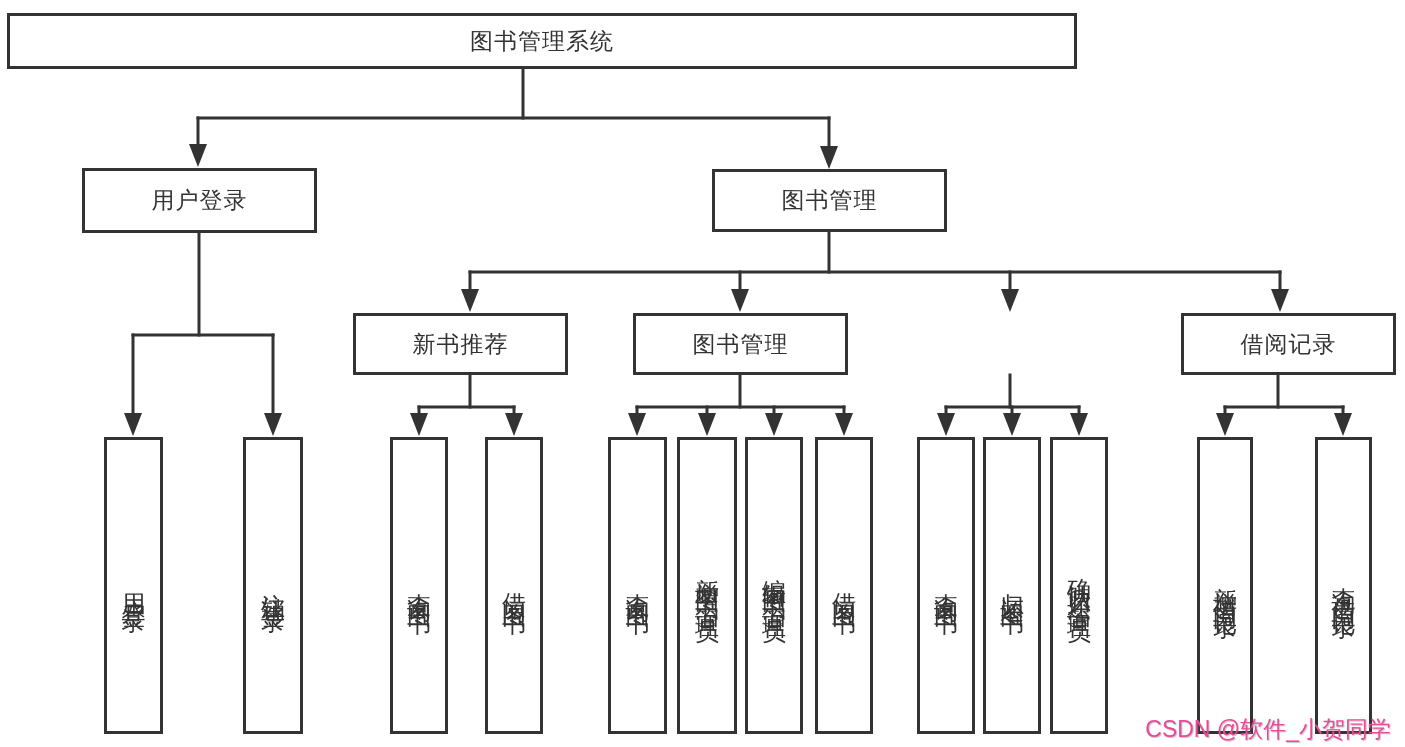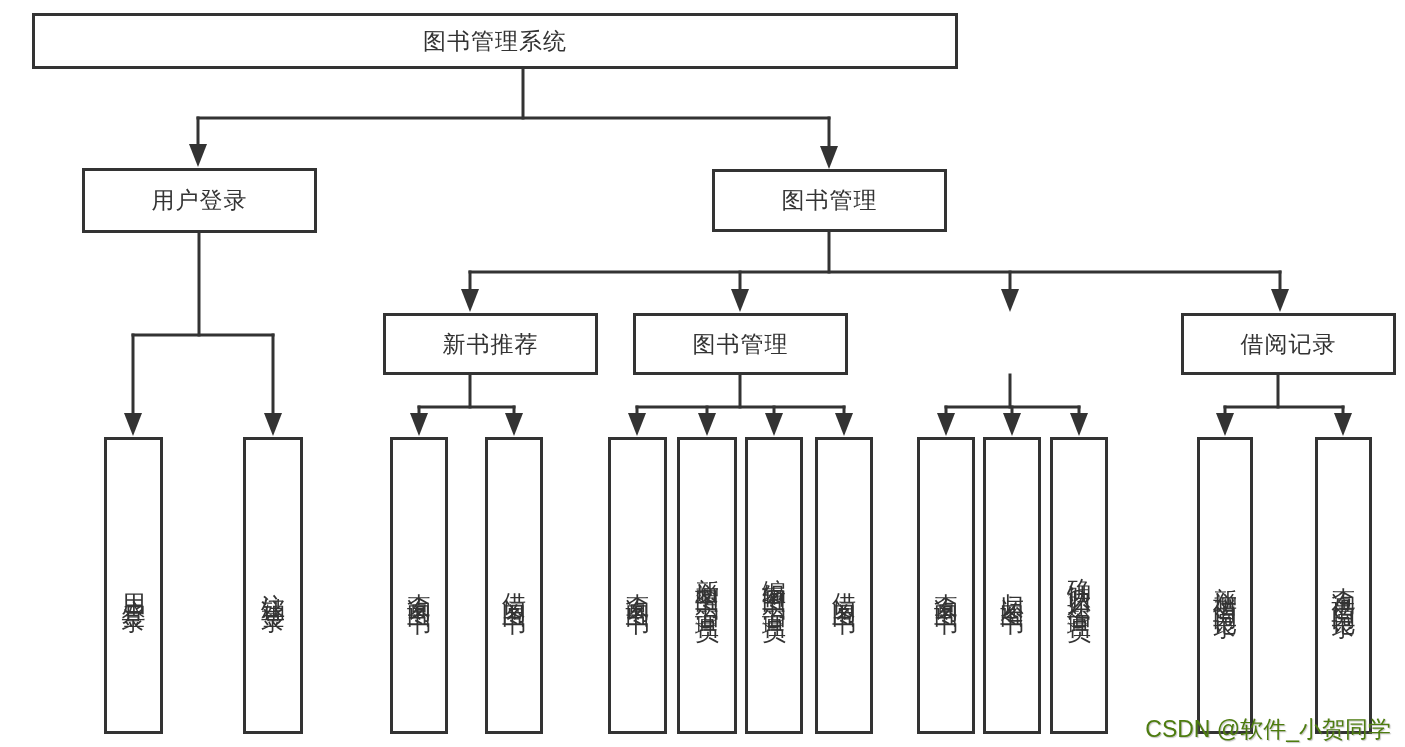--- a/index.html
+++ b/index.html
@@ -39,21 +39,21 @@
     letter-spacing: 6px;
     line-height: 1;
     white-space: nowrap;
   }
   .watermark {
     position: absolute;
     right: 14px;
     bottom: 2px;
     z-index: 2;
     font-size: 23px;
-    color: #4d7c0f;
+    color: #ec4899;
     text-shadow: 1px 1px 1px rgba(120,120,120,0.45);
     white-space: nowrap;
   }
 </style>
 </head>
 <body>
 
 <div class="canvas">
 
   <svg class="wires" width="1405" height="747" viewBox="0 0 1405 747">
@@ -115,32 +115,32 @@
       <polygon points="765,413 783,413 774,436"></polygon>
       <polygon points="835,413 853,413 844,436"></polygon>
       <polygon points="937,413 955,413 946,436"></polygon>
       <polygon points="1003,413 1021,413 1012,436"></polygon>
       <polygon points="1070,413 1088,413 1079,436"></polygon>
       <polygon points="1216,413 1234,413 1225,436"></polygon>
       <polygon points="1334,413 1352,413 1343,436"></polygon>
     </g>
   </svg>
 
-  <div class="box hbox" style="left:32px;top:13px;width:926px;height:56px">
+  <div class="box hbox" style="left:7px;top:13px;width:1070px;height:56px">
     <span>图书管理系统</span>
   </div>
 
   <div class="box hbox" style="left:82px;top:168px;width:235px;height:65px">
     <span>用户登录</span>
   </div>
   <div class="box hbox" style="left:712px;top:169px;width:235px;height:63px">
     <span>图书管理</span>
   </div>
 
-  <div class="box hbox" style="left:383px;top:313px;width:215px;height:62px">
+  <div class="box hbox" style="left:353px;top:313px;width:215px;height:62px">
     <span>新书推荐</span>
   </div>
   <div class="box hbox" style="left:633px;top:313px;width:215px;height:62px">
     <span>图书管理</span>
   </div>
   <div class="box hbox" style="left:1181px;top:313px;width:215px;height:62px">
     <span>借阅记录</span>
   </div>
 
   <div class="box vbox" style="left:104px;top:437px;width:59px;height:297px">

